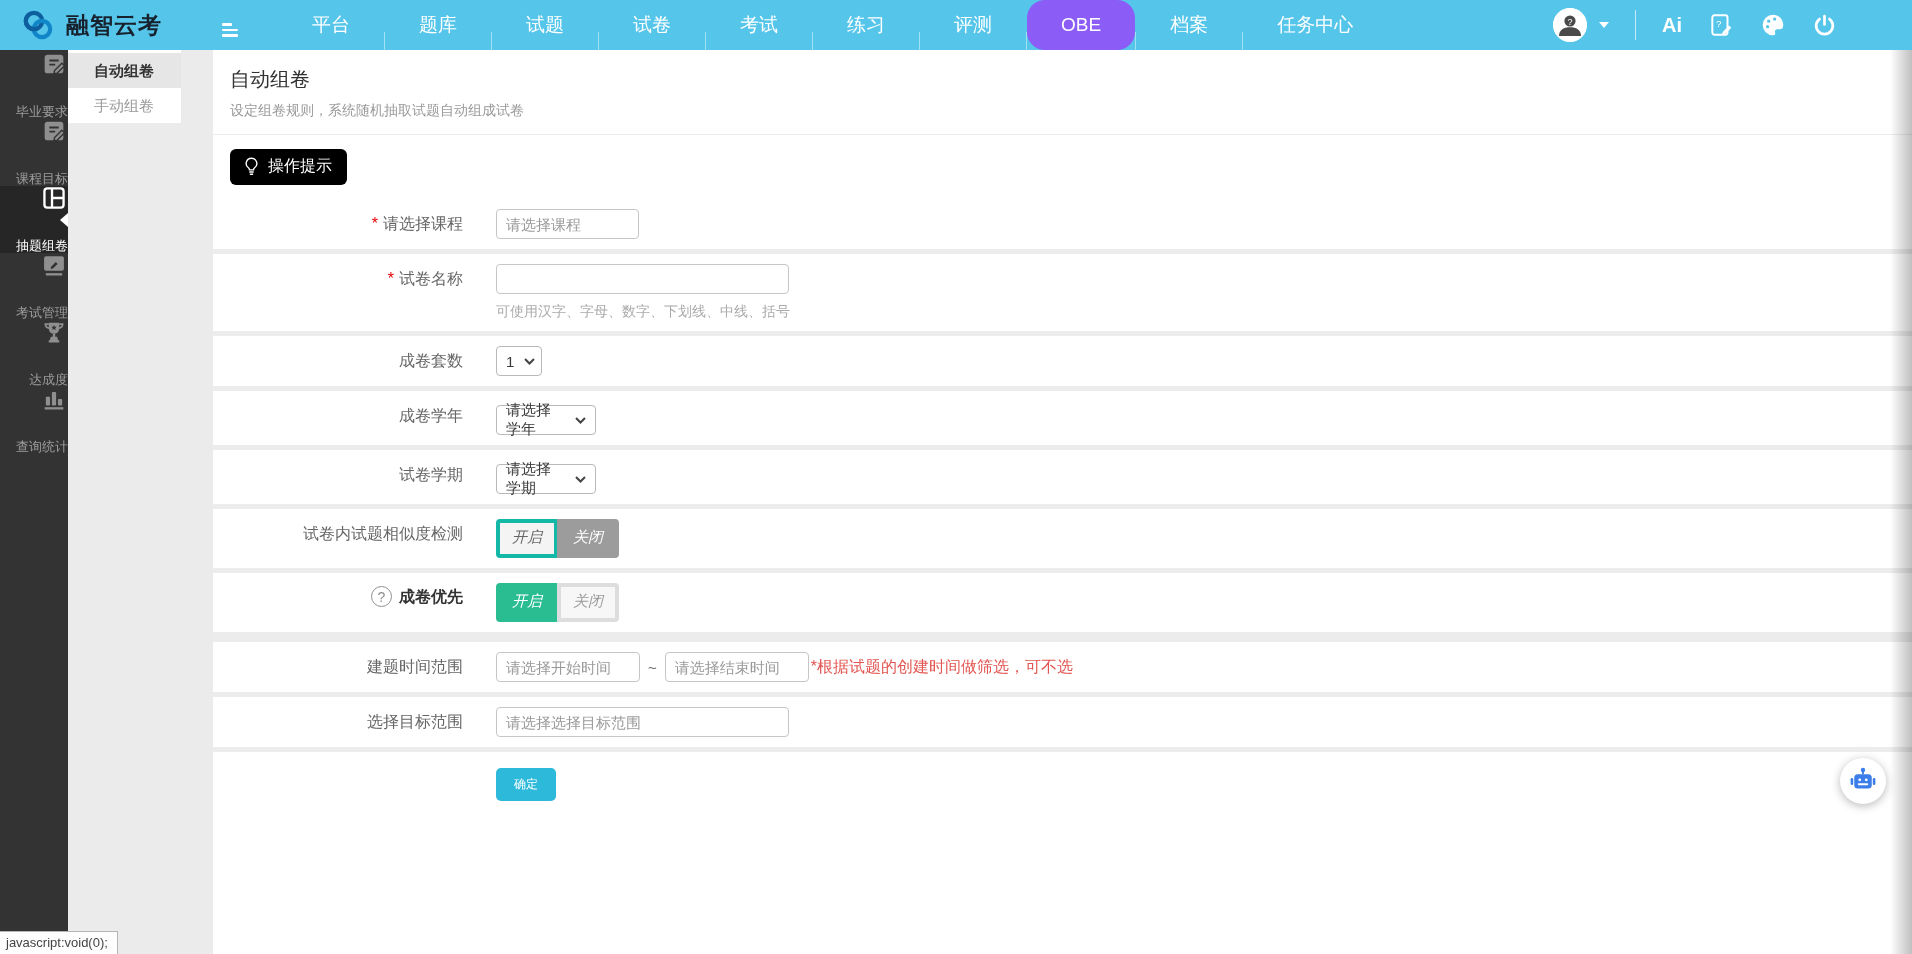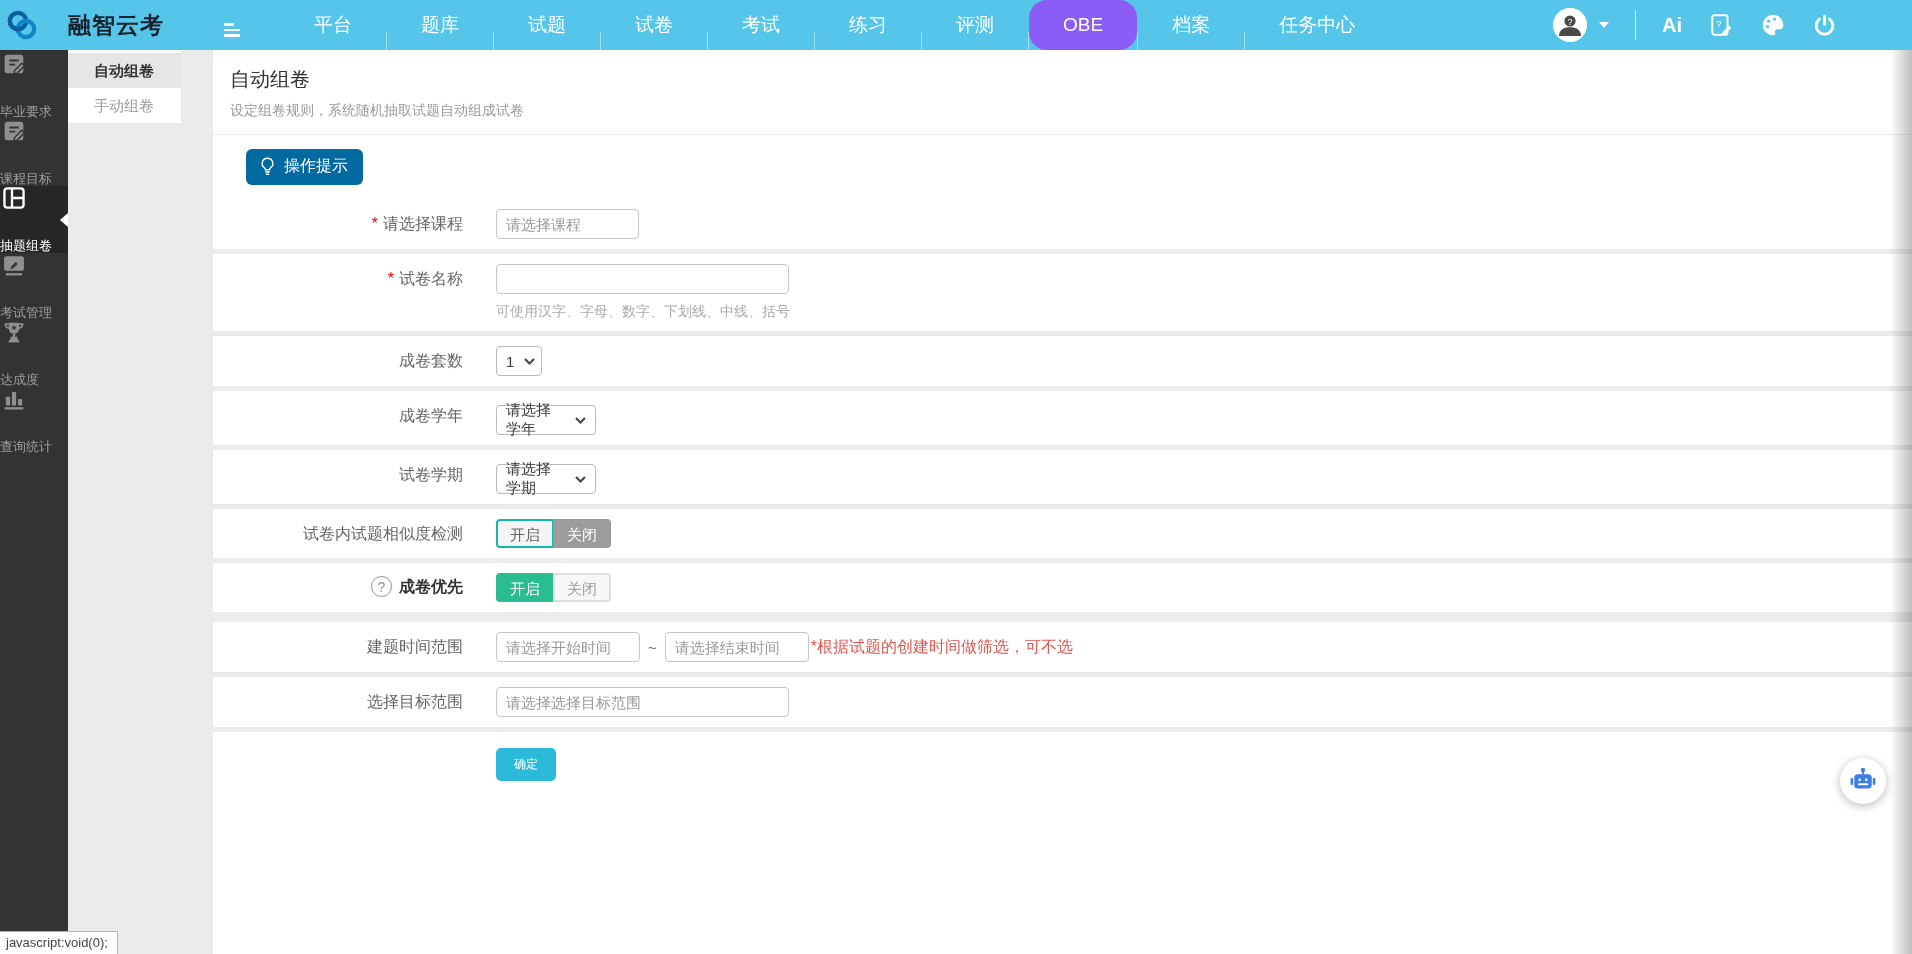--- a/index.html
+++ b/index.html
@@ -1,59 +1,59 @@
 <!DOCTYPE html>
 <html><head>
 <meta charset="utf-8">
 <style>
   * { margin:0; padding:0; box-sizing:border-box; }
   html,body { width:1912px; height:954px; overflow:hidden; }
   body { font-family:"Liberation Sans","DejaVu Sans",sans-serif; background:#ebebeb; position:relative; }
 
   
   .navbar { height:50px; background:#55c5ea; display:flex; align-items:center; color:#fff; position:relative; z-index:5; }
-  .brand { display:flex; align-items:center; gap:28px; padding-left:4px; cursor:pointer; }
+  .brand { display:flex; align-items:center; gap:10px; padding-left:20px; cursor:pointer; }
   .brand-text { font-size:23px; font-weight:bold; color:#17222e; letter-spacing:1px; }
   .menu-toggle { margin-left:60px; margin-top:10px; display:inline-flex; flex-direction:column; gap:3px; cursor:pointer; }
   .menu-toggle i { display:block; width:16px; height:2.5px; background:#fff; border-radius:1px; }
   .menu-toggle i:first-child { width:10px; }
   .nav-items { display:flex; align-items:flex-end; height:50px; margin-left:40px; }
   .nav-item { display:flex; align-items:center; height:50px; padding:0 34px; font-size:19px; color:#fff; cursor:pointer; text-decoration:none; }
   .nav-item.active { background:#8b5cf6;border-radius:18px; }
   .nav-sep { width:1px; height:18px; background:rgba(255,255,255,.45); }
   .nav-right { margin-left:auto; display:flex; align-items:center; gap:26px; padding-right:75px; }
   .avatar { width:34px; height:34px; border-radius:50%; background:#fff; display:flex; align-items:center; justify-content:center; cursor:pointer; overflow:hidden; }
   .caret-down { width:0; height:0; border-left:5px solid transparent; border-right:5px solid transparent; border-top:6px solid #fff; margin-left:-14px; cursor:pointer; }
   .nav-divider { width:1px; height:30px; background:rgba(255,255,255,.65); }
   .ai-label { font-size:20px; font-weight:bold; color:#fff; cursor:pointer; }
   .nav-icon { cursor:pointer; display:flex; align-items:center; }
 
   
   .layout { display:flex; height:904px; }
 
   .sidebar { width:68px; background:#333333; flex:none; padding-top:2px; }
-  .side-item { height:67px; display:flex; flex-direction:column; align-items:flex-start; justify-content:center; gap:22px; color:#9c9c9c; font-size:13px; cursor:pointer; position:relative; }
+  .side-item { height:67px; display:flex; flex-direction:column; align-items:flex-end; justify-content:center; gap:22px; color:#9c9c9c; font-size:13px; cursor:pointer; position:relative; }
   .side-item svg { color:#8f8f8f; }
   .side-item.active { background:#262626; color:#fff; }
   .side-item.active svg { color:#fff; }
   .side-item.active::after { content:""; position:absolute; right:0; top:50%; margin-top:-7px; border-top:7px solid transparent; border-bottom:7px solid transparent; border-right:8px solid #ffffff; }
 
   .subcol { width:145px; flex:none; background:#ebebeb; }
   .submenu { width:113px; background:#ffffff; padding-top:3px; }
   .sub-item { height:35px; line-height:35px; padding-left:26px; font-size:15px; color:#999; cursor:pointer; white-space:nowrap; }
   .sub-item.active { background:#e6e6e6; color:#333; font-weight:bold; }
 
   .main { flex:1; background:#ffffff; overflow:hidden; position:relative; }
 
   
   .page-head { padding:16px 0 14px 17px; border-bottom:1px solid #ececec; }
   .page-title { font-size:20px; font-weight:500; color:#333; }
   .page-sub { font-size:14px; color:#9a9a9a; margin-top:9px; }
 
-  .tips-btn { margin:14px 0 14px 33px; display:inline-flex; align-items:center; gap:8px; background:#0369a1; color:#fff; font-size:16px; border:none; border-radius:6px; padding:7px 15px 8px 13px; cursor:pointer; }
+  .tips-btn { margin:14px 0 14px 17px; display:inline-flex; align-items:center; gap:8px; background:#000000; color:#fff; font-size:16px; border:none; border-radius:6px; padding:7px 15px 8px 13px; cursor:pointer; }
 
   
   .form-row { display:flex; align-items:flex-start; padding:10px 0; }
   .row-sep { height:5px; background:#ececec; }
   .row-label { width:250px; flex:none; text-align:right; font-size:16px; color:#666; padding-top:5px; line-height:20px; }
   .row-label .req { color:#e60000; margin-right:5px; font-size:16px; }
   .row-label.bold { color:#333; font-weight:bold; display:flex; justify-content:flex-end; align-items:center; padding-top:3px; }
   .row-ctrl { margin-left:33px; }
 
   .txt-input { height:30px; border:1px solid #c6c6c6; border-radius:4px; padding:0 9px; font-size:15px; color:#333; font-family:inherit; outline:none; background:#fff; }
@@ -62,21 +62,21 @@
   .w-name { width:293px; }
   .w-date { width:144px; }
   .w-target { width:293px; }
   .hint { font-size:14px; color:#aaa; margin-top:9px; }
 
   .sel { display:inline-flex; align-items:center; justify-content:space-between; gap:10px; height:30px; border:1px solid #b9b9b9; border-radius:4px; padding:0 9px; font-size:15px; color:#3a3a3a; background:#fff; cursor:pointer; }
   .sel-sm { width:46px; }
   .sel-md { width:100px; }
 
   .toggle { display:inline-flex; }
-  .tg { height:29px; line-height:27px; padding:0 12px; font-size:15px; border:2px solid #14b8a6; background:#f4f4f4; color:#666; cursor:pointer; }
+  .tg { height:39px; line-height:27px; padding:0 12px; font-size:15px; border:4px solid #14b8a6; background:#f4f4f4; color:#666; cursor:pointer;font-style:italic; }
   .tg:first-child { border-radius:4px 0 0 4px; }
   .tg:last-child { border-radius:0 4px 4px 0; margin-left:-1px; }
   .tg.on-gray { background:#9c9c9c; border-color:#9c9c9c; color:#fff; }
   .tg.on-green { background:#2bbd92; border-color:#2bbd92; color:#fff; }
   .tg.off-light { background:#f7f7f7; border-color:#ddd; color:#9b9b9b; }
 
   .help-circle { width:21px; height:21px; border:1.5px solid #8f8f8f; border-radius:50%; color:#8f8f8f; font-size:14px; font-weight:normal; display:inline-flex; align-items:center; justify-content:center; margin-right:7px; flex:none; }
 
   .cb-group { display:flex; align-items:center; gap:16px; padding-top:4px; }
   .cb-item { display:flex; align-items:center; gap:7px; cursor:pointer; }

